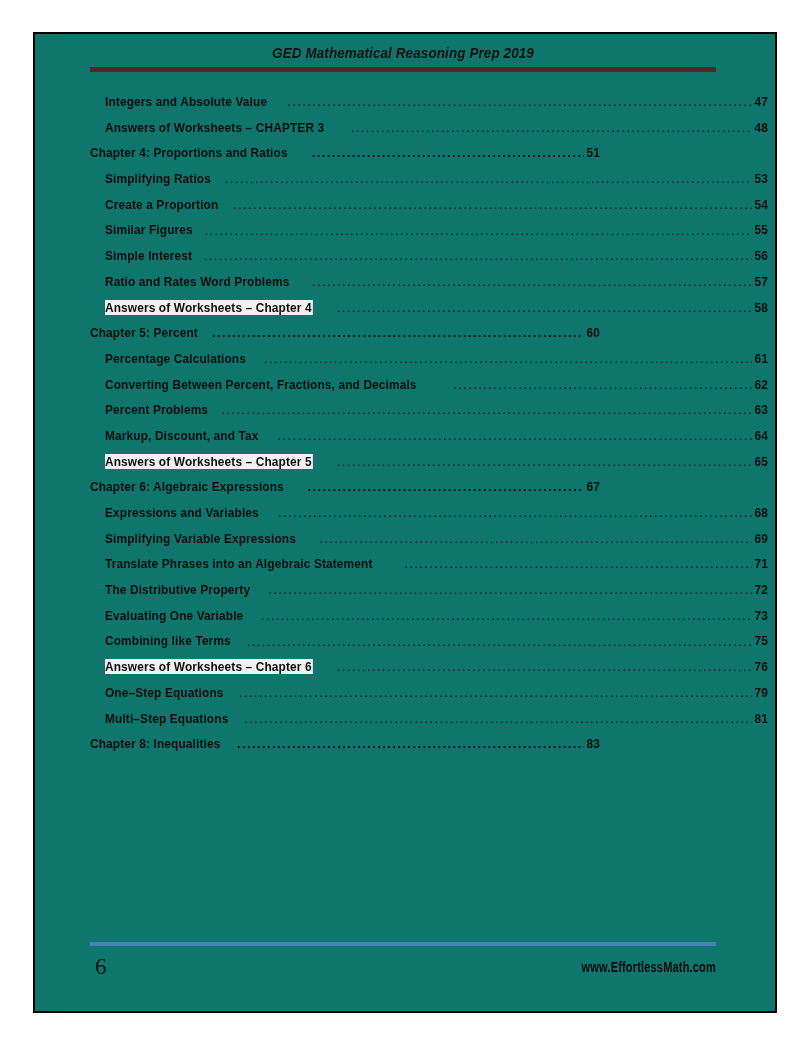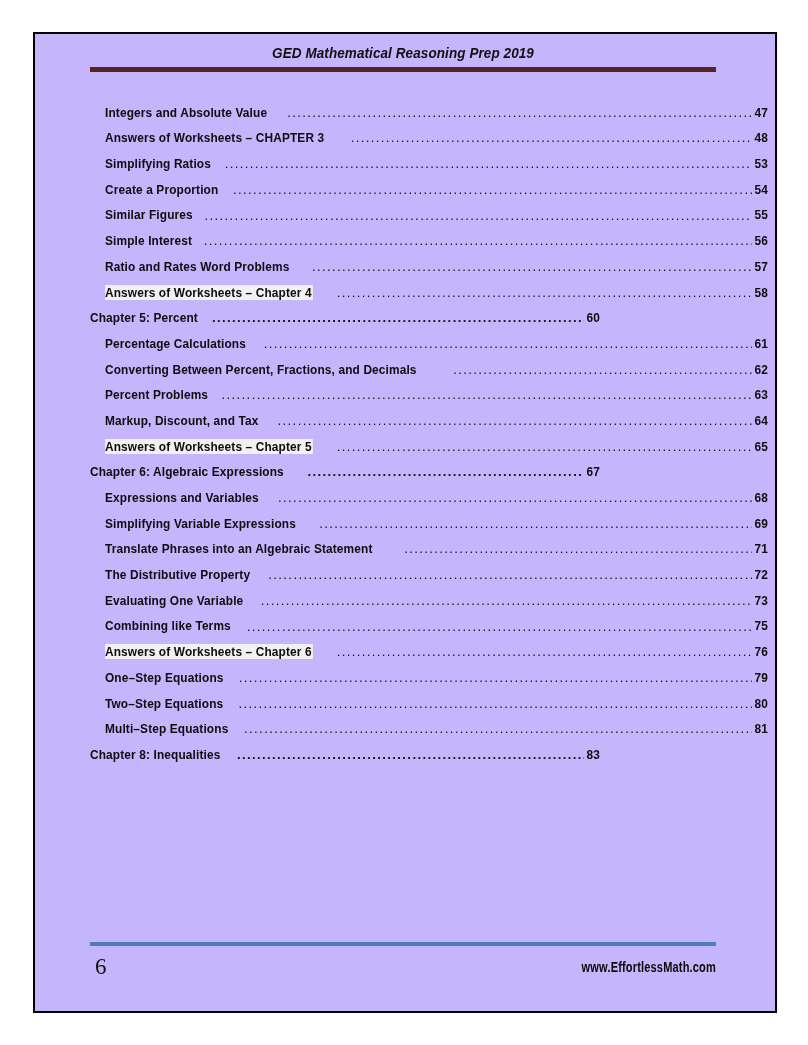--- a/index.html
+++ b/index.html
@@ -16,21 +16,21 @@
 
   
   #page-frame {
     position: absolute;
     left: 33px;
     top: 32px;
     width: 744px;
     height: 981px;
     border: 2px solid #000000;
     box-sizing: border-box;
-    background: #c4b5fd;
+    background: #0f766e;
   }
 
   
   #header {
     position: absolute;
     left: 55px;
     top: 11px;
     width: 626px;
   }
   #header-title {
@@ -55,21 +55,21 @@
   #toc {
     position: absolute;
     left: 55px;
     top: 60px;
     width: 690px;
   }
   .toc-row {
     position: relative;
     height: 25.7px;
     display: flex;
-    align-items: flex-end;
+    align-items: flex-start;
     font-size: 13.2px;
     color: #0d0d0d;
     white-space: nowrap;
     overflow: hidden;
   }
   .toc-row .label {
     transform: scaleX(0.9);
     transform-origin: left center;
     letter-spacing: 0.15px;
     flex: 0 0 auto;
@@ -187,20 +187,27 @@
           <span class="pageno">47</span>
         </div>
       </div>
       <div class="toc-row level-sub">
         <div class="row-inner">
           <span class="label">Answers of Worksheets – CHAPTER 3</span>
           <span class="leader"></span>
           <span class="pageno">48</span>
         </div>
       </div>
+      <div class="toc-row level-chapter">
+        <div class="row-inner">
+          <span class="label">Chapter 4: Proportions and Ratios</span>
+          <span class="leader"></span>
+          <span class="pageno">51</span>
+        </div>
+      </div>
       <div class="toc-row level-sub">
         <div class="row-inner">
           <span class="label">Simplifying Ratios</span>
           <span class="leader"></span>
           <span class="pageno">53</span>
         </div>
       </div>
       <div class="toc-row level-sub">
         <div class="row-inner">
           <span class="label">Create a Proportion</span>
@@ -332,27 +339,20 @@
           <span class="label">Answers of Worksheets – Chapter 6</span>
           <span class="leader"></span>
           <span class="pageno">76</span>
         </div>
       </div>
       <div class="toc-row level-sub">
         <div class="row-inner">
           <span class="label">One–Step Equations</span>
           <span class="leader"></span>
           <span class="pageno">79</span>
-        </div>
-      </div>
-      <div class="toc-row level-sub">
-        <div class="row-inner">
-          <span class="label">Two–Step Equations</span>
-          <span class="leader"></span>
-          <span class="pageno">80</span>
         </div>
       </div>
       <div class="toc-row level-sub">
         <div class="row-inner">
           <span class="label">Multi–Step Equations</span>
           <span class="leader"></span>
           <span class="pageno">81</span>
         </div>
       </div>
       <div class="toc-row level-chapter">

